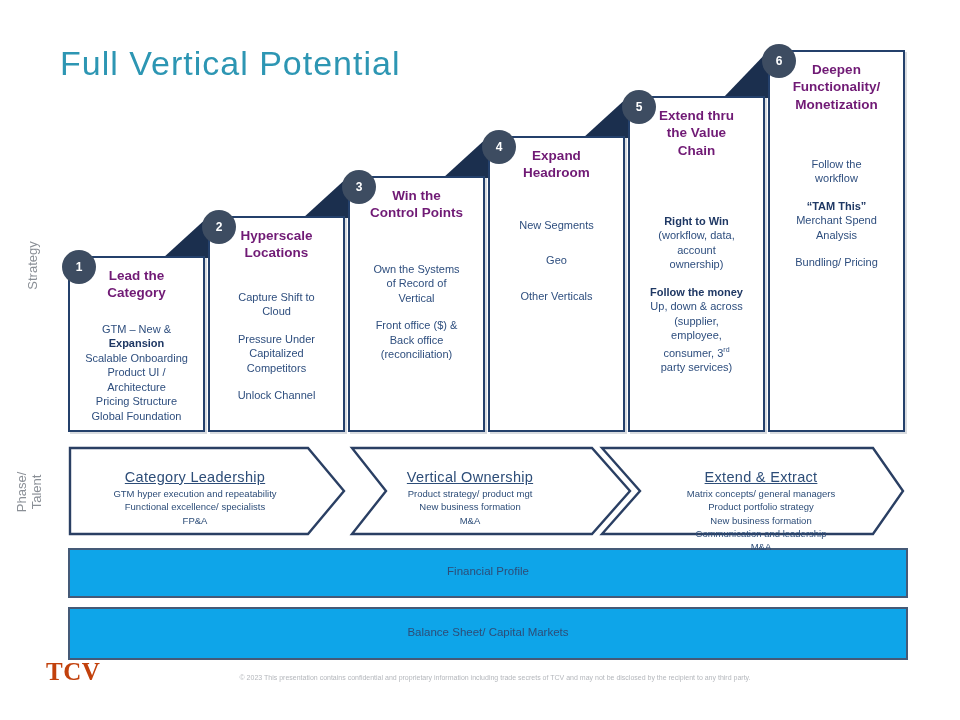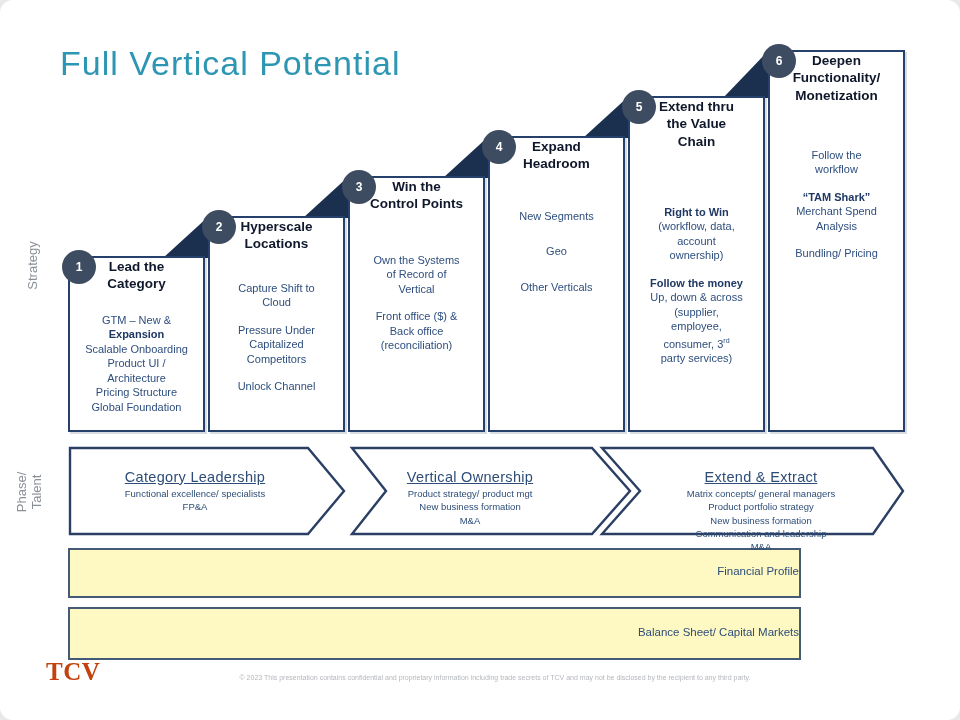--- a/index.html
+++ b/index.html
@@ -1,17 +1,17 @@
 <!DOCTYPE html>
 <html><head>
 <meta charset="utf-8">
 <style>
   html,body{margin:0;padding:0;background:#e9e9e9;}
   .slide{position:relative;width:960px;height:720px;background:#ffffff;overflow:hidden;
-         font-family:"Liberation Sans",sans-serif;margin:0 auto;border-radius:13px;}
+         font-family:"Liberation Sans",sans-serif;margin:0 auto;}
   .title{position:absolute;left:60px;top:44px;font-size:34px;color:#2D96B3;letter-spacing:1px;font-weight:400;}
   .side{position:absolute;color:#8a8f96;font-size:13px;text-align:center;transform:rotate(-90deg);
         white-space:pre-line;line-height:1.15;}
   .side-strategy{left:-12px;top:258px;width:90px;}
   .side-phase{left:-2px;top:477px;width:64px;}
   .tri{position:absolute;background:#1b2f4e;clip-path:polygon(0 100%,100% 100%,100% 0);z-index:1;}
   .t2{left:163px;top:216px;width:46px;height:42px;}
   .t3{left:303px;top:176px;width:46px;height:42px;}
   .t4{left:443px;top:136px;width:46px;height:42px;}
   .t5{left:583px;top:96px;width:46px;height:42px;}
@@ -19,36 +19,36 @@
   .step{position:absolute;width:137px;background:#fff;border:2px solid #24406b;box-sizing:border-box;
         z-index:2;box-shadow:2px 2px 0 rgba(120,130,145,.28);}
   .s1{left:68px;top:256px;height:176px;}
   .s2{left:208px;top:216px;height:216px;}
   .s3{left:348px;top:176px;height:256px;}
   .s4{left:488px;top:136px;height:296px;}
   .s5{left:628px;top:96px;height:336px;}
   .s6{left:768px;top:50px;height:382px;}
   .circle{position:absolute;left:-8px;top:-8px;width:34px;height:34px;border-radius:50%;background:#3d4c61;
           color:#fff;font-weight:700;font-size:12px;display:flex;align-items:center;justify-content:center;z-index:3;}
-  .stitle{padding:0 3px;text-align:center;font-weight:700;font-size:13.5px;line-height:1.28;
-          color:#0f172a;white-space:pre-line;}
+  .stitle{margin-top:9px;padding:0 3px;text-align:center;font-weight:700;font-size:13.5px;line-height:1.28;
+          color:#701a75;white-space:pre-line;}
   .sbody{text-align:center;font-size:11px;line-height:14.5px;color:#2e4e7e;padding:0 15px;}
   .s1 .sbody{margin-top:20px;} .s2 .sbody{margin-top:28px;} .s3 .sbody{margin-top:40px;}
   .s4 .sbody{margin-top:36px;} .s5 .sbody{margin-top:55px;} .s6 .sbody{margin-top:44px;}
   .ln.gap{margin-top:13px;} .ln.gap2{margin-top:21px;}
   .ln.b{font-weight:700;color:#1F3864;}
   .ln sup{font-size:7px;}
   .arrows{position:absolute;left:68px;top:446px;width:840px;height:90px;z-index:2;}
   .arrows polygon{fill:#ffffff;stroke:#2a3f63;stroke-width:2.4;stroke-linejoin:miter;}
   .atext{position:absolute;top:468px;text-align:center;color:#2d4d78;z-index:3;}
   .at1{left:85px;width:220px;} .at2{left:360px;width:220px;} .at3{left:650px;width:222px;}
   .atitle{font-size:14.5px;text-decoration:underline;letter-spacing:.3px;line-height:1.25;margin-bottom:1px;}
   .aline{font-size:9.5px;line-height:1.4;}
-  .bar{position:absolute;left:68px;width:733px;background:#fef9c3;border:2px solid #455a77;box-sizing:border-box;
-       text-align:right;color:#2d4d78;font-size:11.5px;z-index:2;}
+  .bar{position:absolute;left:68px;width:840px;background:#0ea5e9;border:2px solid #455a77;box-sizing:border-box;
+       text-align:center;color:#2d4d78;font-size:11.5px;z-index:2;}
   .bar1{top:548px;height:50px;padding-top:15px;}
   .bar2{top:607px;height:53px;padding-top:17px;}
   .logo{position:absolute;left:46px;top:658px;font-family:"Liberation Serif",serif;font-weight:700;
         font-size:25px;color:#c2410c;letter-spacing:.5px;}
   .disclaimer{position:absolute;left:150px;right:120px;top:674px;text-align:center;font-size:7px;color:#b4b7bc;}
 </style>
 </head>
 <body>
 
 <div class="slide">
@@ -151,35 +151,36 @@
   <div class="step s6">
     <div class="circle">
         <span>6</span>
       </div>
     <div class="stitle">Deepen
 Functionality/
 Monetization</div>
     <div class="sbody">
       <div class="ln">Follow the</div>
       <div class="ln">workflow</div>
-      <div class="ln b gap">“TAM Shark”</div>
+      <div class="ln b gap">“TAM This”</div>
       <div class="ln">Merchant Spend</div>
       <div class="ln">Analysis</div>
       <div class="ln gap">Bundling/ Pricing</div>
     </div>
   </div>
 
   <svg class="arrows" viewBox="0 0 840 90">
     <polygon points="2,2 240,2 276,45 240,88 2,88"></polygon>
     <polygon points="284,2 524,2 562,45 524,88 284,88 318,45"></polygon>
     <polygon points="534,2 805,2 835,45 805,88 534,88 572,45"></polygon>
   </svg>
 
   <div class="atext at1">
     <div class="atitle">Category Leadership</div>
+    <div class="aline">GTM hyper execution and repeatability</div>
     <div class="aline">Functional excellence/  specialists</div>
     <div class="aline">FP&amp;A</div>
   </div>
 
   <div class="atext at2">
     <div class="atitle">Vertical Ownership</div>
     <div class="aline">Product strategy/  product mgt</div>
     <div class="aline">New business formation</div>
     <div class="aline">M&amp;A</div>
   </div>

